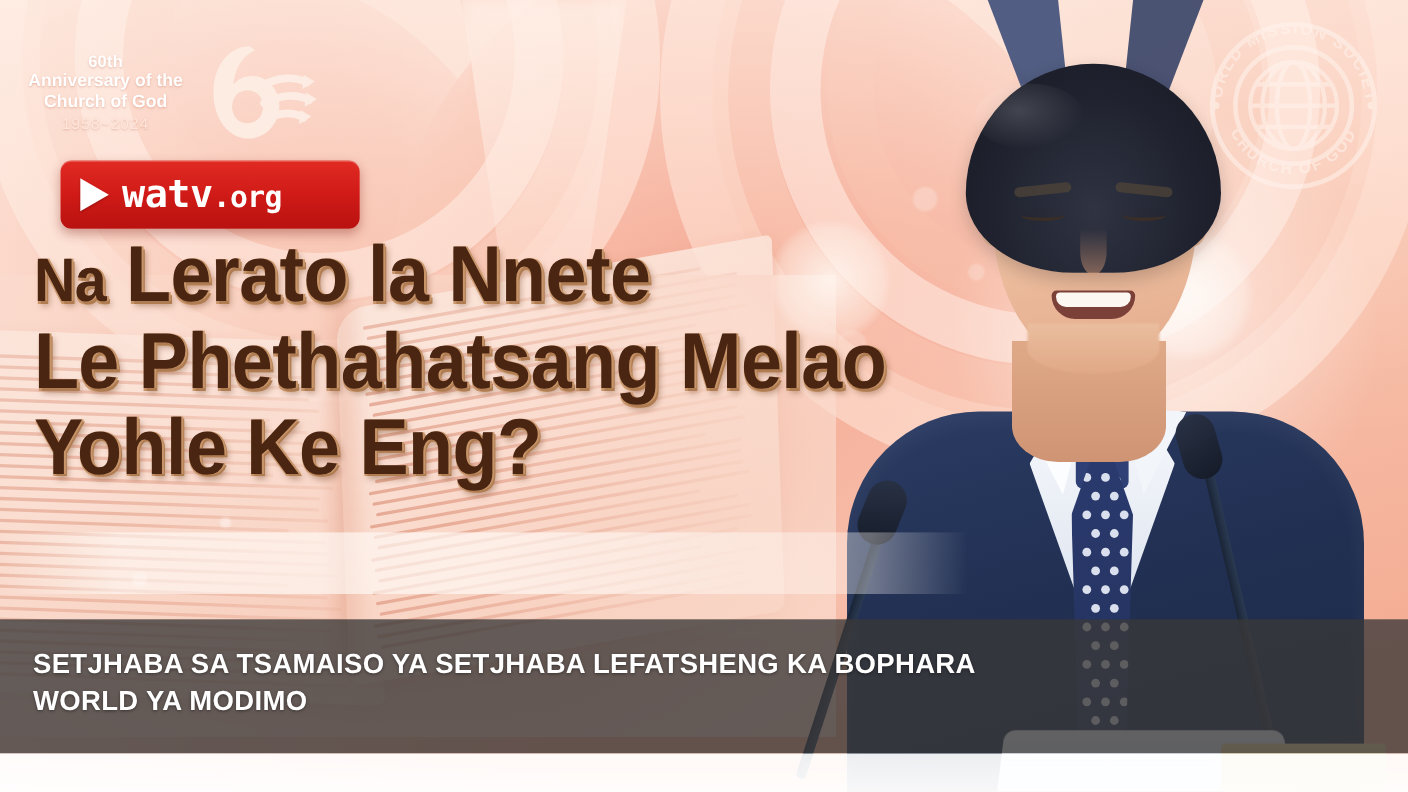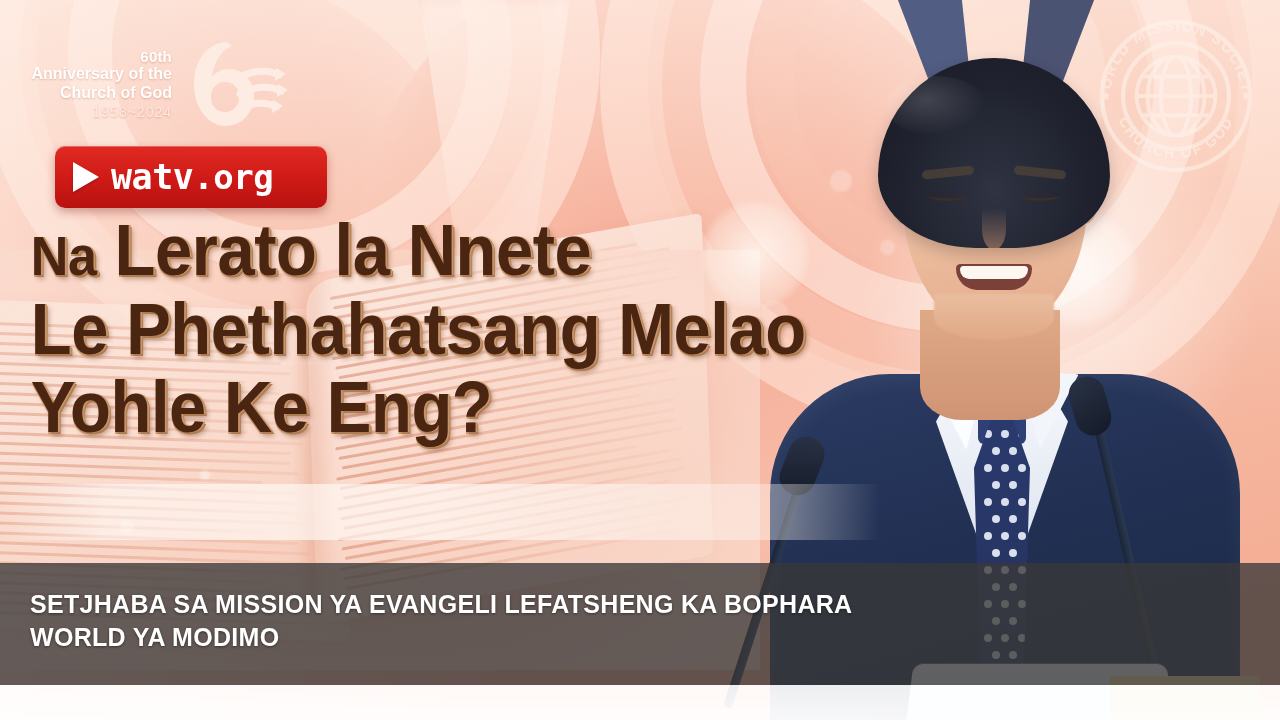--- a/index.html
+++ b/index.html
@@ -87,42 +87,42 @@
     position:absolute;left:-60px;top:250px;width:820px;height:420px;
     background:
       radial-gradient(75% 75% at 40% 45%, rgba(255,255,255,0) 30%, rgba(250,220,206,.65) 78%, rgba(250,214,200,.95) 100%);
   }
   .bokeh{position:absolute;border-radius:50%;background:rgba(255,255,255,.55);filter:blur(1px);}
   .dotblob{position:absolute;border-radius:50%;
     background:radial-gradient(circle, rgba(255,248,242,.85) 0%, rgba(255,244,236,.35) 60%, rgba(255,255,255,0) 72%);}
 
   
   .anniv{position:absolute;left:20px;top:34px;width:270px;height:100px;display:flex;align-items:center;gap:8px;}
-  .anniv-txt{text-align:right;color:#ffffff;line-height:1.16;text-shadow:0 1px 2px rgba(180,90,60,.35);flex:1;}
+  .anniv-txt{text-align:center;color:#ffffff;line-height:1.16;text-shadow:0 1px 2px rgba(180,90,60,.35);flex:1;}
   .anniv-txt .l1{font-size:15px;font-weight:700;letter-spacing:.2px;}
   .anniv-txt .l2{font-size:16px;font-weight:700;}
   .anniv-txt .l3{font-size:16px;font-weight:700;}
   .anniv-txt .l4{font-size:14px;font-weight:400;color:#ffe7dc;letter-spacing:1px;margin-top:2px;}
   .anniv-mark{width:110px;height:96px;position:relative;flex:0 0 110px;}
 
   
   .watv{
     position:absolute;left:55px;top:146px;
     width:272px;height:62px;border-radius:10px;
     background:linear-gradient(180deg,#e02a22 0%,#cf1a17 52%,#b81210 100%);
     box-shadow:0 4px 10px rgba(120,20,15,.35), inset 0 1px 0 rgba(255,255,255,.28);
     display:flex;align-items:center;padding-left:18px;gap:12px;
   }
   .play-tri{
     width:0;height:0;border-left:26px solid #ffffff;
     border-top:15px solid transparent;border-bottom:15px solid transparent;
     filter:drop-shadow(0 1px 1px rgba(0,0,0,.25));
   }
   .watv-text{color:#fff;font-family:"DejaVu Sans Mono", monospace;font-weight:700;font-size:35px;letter-spacing:-.5px;line-height:1;}
-  .watv-text .org{font-size:34px;}
+  .watv-text .org{font-size:27px;}
 
   
   .seal{position:absolute;right:20px;top:12px;width:168px;height:168px;opacity:.55;}
   .seal svg{width:100%;height:100%;}
 
   
   .speaker{position:absolute;right:0;top:0;width:520px;height:720px;}
   .sp-glow{position:absolute;right:-40px;top:20px;width:520px;height:560px;
     background:radial-gradient(closest-side, rgba(255,255,255,.55), rgba(255,255,255,0) 75%);}
   .head{position:absolute;left:118px;top:58px;width:232px;height:286px;}
@@ -461,18 +461,18 @@
       <span>Lerato la Nnete</span>
     </div>
     <div class="tline t2">Le Phethahatsang Melao</div>
     <div class="tline t3">Yohle Ke Eng?</div>
   </div>
 
   <div class="sub-band"></div>
 
   <div class="capband"></div>
   <div class="caption">
-    <div>SETJHABA SA MISSION YA EVANGELI LEFATSHENG KA BOPHARA</div>
+    <div>SETJHABA SA TSAMAISO YA SETJHABA LEFATSHENG KA BOPHARA</div>
     <div>WORLD YA MODIMO</div>
   </div>
   <div class="bottom-strip"></div>
 
 </div>
 
 </body></html>

